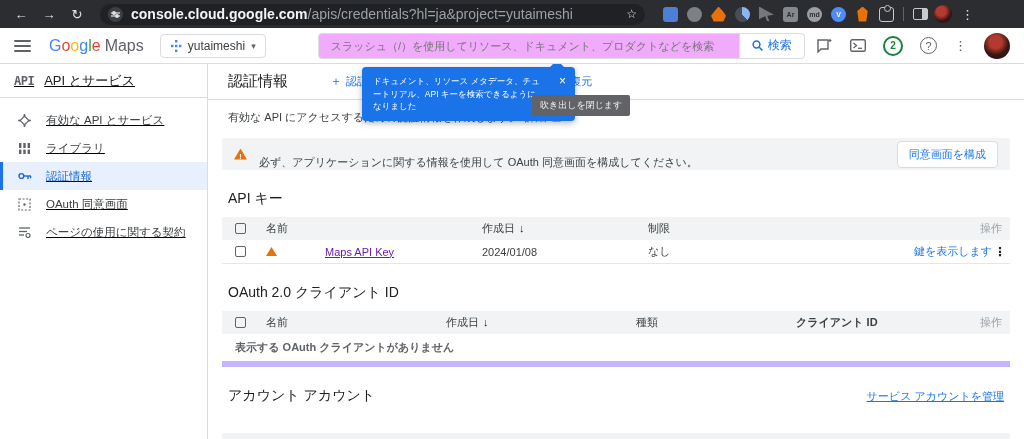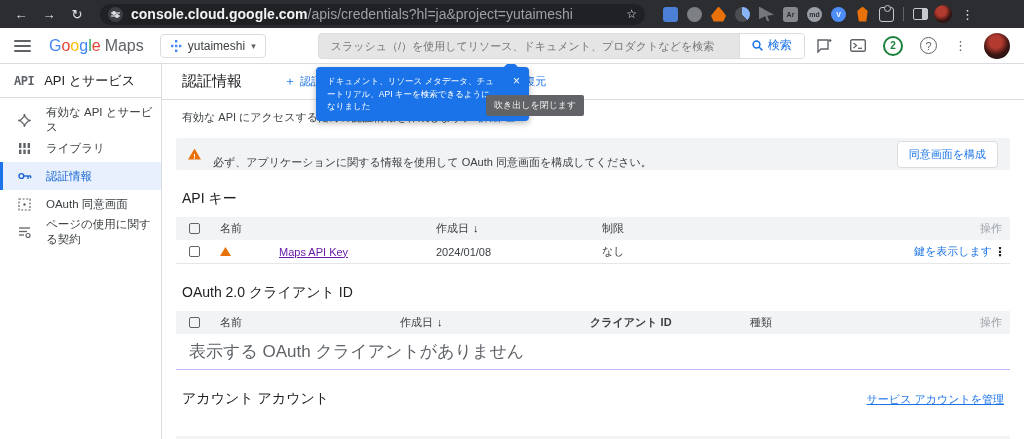--- a/index.html
+++ b/index.html
@@ -42,37 +42,37 @@
   .hamburger { width:17px; display:flex; flex-direction:column; gap:3px; cursor:pointer; }
   .hamburger span { height:2px; background:#5f6368; border-radius:1px; }
   .gc-logo { font-size:16px; letter-spacing:0; display:flex; align-items:center; gap:4px; margin:0 6px 0 8px;}
   .gl { font-weight:500; }
   .cloud-word { color:#5f6368; font-weight:400; }
   .proj-pill { height:24px; border:1px solid #dadce0; border-radius:4px; display:flex;
     align-items:center; gap:6px; padding:0 9px; cursor:pointer; }
   .proj-name { font-size:12px; color:#3c4043; font-weight:400; }
   .caret { color:#5f6368; font-size:9px; }
   .search-box { height:26px; width:487px; margin-left:42px; border:1px solid #dadce0;
-    background:#e5e5e5; border-radius:4px; display:flex; align-items:center; overflow:hidden; }
+    background:#f0abfc; border-radius:4px; display:flex; align-items:center; overflow:hidden; }
   .search-box input { flex:1; border:none; outline:none; background:transparent;
     font-size:11px; color:#5f6368; padding:0 12px; font-family:inherit; }
   .search-btn { height:100%; border-left:1px solid #dadce0; display:flex; align-items:center;
     gap:5px; padding:0 12px; color:#1a73e8; font-size:12px; cursor:pointer; background:#fff; }
   .hdr-icons { display:flex; align-items:center; gap:17px; margin-left:auto; }
   .hicon { color:#5f6368; cursor:pointer; display:flex; align-items:center; }
   .badge2 { width:20px; height:20px; border-radius:50%; border:2px solid #188038;
     color:#188038; font-size:10px; display:flex; align-items:center; justify-content:center; font-weight:bold;}
   .help-c { width:17px; height:17px; border-radius:50%; border:1.5px solid #5f6368;
     font-size:11px; display:flex; align-items:center; justify-content:center; }
   .c-avatar { width:26px; height:26px; border-radius:50%;
     background:radial-gradient(circle at 45% 35%, #b33a2f 0 28%, #3a1512 58%, #141414 100%); }
 
   
   .app { display:flex; height:375px; }
-  .sidebar { width:162px; border-right:1px solid #dadce0; flex:none; }
+  .sidebar { width:208px; border-right:1px solid #dadce0; flex:none;text-decoration:underline; }
   .sb-head { height:34px; display:flex; align-items:center; gap:10px; padding:0 14px;
     border-bottom:1px solid #dadce0; }
   .api-logo { font-family:"DejaVu Sans Mono","Liberation Mono",monospace; font-weight:bold;
     font-size:12px; color:#5f6368; letter-spacing:-0.5px; }
   .sb-title { font-size:13px; color:#202124; }
   .sb-list { padding-top:8px; }
   .sb-item { height:28px; display:flex; align-items:center; gap:14px; padding:0 0 0 17px;
     font-size:11.5px; color:#3c4043; cursor:pointer; position:relative; }
   .sb-item .sic { width:15px; display:flex; justify-content:center; flex:none; }
   .sb-item.active { background:#e8f0fe; color:#1967d2; }
@@ -106,21 +106,21 @@
   .cols-api { grid-template-columns:44px 216px 166px 1fr 180px; }
   .cols-oauth { grid-template-columns:44px 180px 190px 160px 1fr 60px; }
   .cols-sa { grid-template-columns:44px 305px 1fr 60px;margin-top:28px; }
   .cb { width:11px; height:11px; border:1.5px solid #5f6368; border-radius:2px; margin-left:13px; cursor:pointer;}
   .col-actions { text-align:right; color:#9aa0a6; padding-right:8px; }
   .sort { font-weight:bold; color:#202124; margin-left:4px; }
   .cell-name { display:flex; align-items:center; gap:8px; }
   .plink { color:#681da8; text-decoration:underline; cursor:pointer;padding-left:40px; }
   .row-actions { display:flex; align-items:center; justify-content:flex-end; gap:2px; padding-right:4px;}
   .dots { color:#202124; font-weight:bold; font-size:12px; cursor:pointer; letter-spacing:0; }
-  .empty-row { padding:6px 0 6px 13px; border-bottom:1px solid #c4b5fd; color:#5f6368; font-size:17px; }
+  .empty-row { padding:6px 0 6px 13px; border-bottom:6px solid #c4b5fd; color:#5f6368; font-size:11px;font-weight:bold; }
   .mini-warn { width:11px; height:9px; background:#e8710a; clip-path:polygon(50% 0,100% 100%,0 100%); flex:none;}
 
   
   .popup { position:absolute; left:154px; top:3px; width:213px; background:#1a73e8;
     border-radius:4px; color:#fff; font-size:8.5px; line-height:12.5px;
     padding:8px 32px 8px 11px; z-index:30; box-shadow:0 2px 6px rgba(0,0,0,.3); }
   .popup::before { content:""; position:absolute; top:-7px; left:188px; border:7px solid transparent;
     border-bottom-color:#1a73e8; border-top:none; }
   .popup-x { position:absolute; right:9px; top:9px; color:#fff; font-size:12px; cursor:pointer; line-height:10px;}
   .tip { position:absolute; left:324px; top:31px; background:#616366; color:#f1f3f4;
@@ -356,22 +356,22 @@
 
     <div class="section">
       <div class="sec-head">
         <span class="sec-title">OAuth 2.0 クライアント ID</span>
       </div>
       <div class="tbl">
         <div class="trow thead cols-oauth">
           <span class="cb"></span>
           <span>名前</span>
           <span><span>作成日</span><span class="sort">↓</span></span>
+          <span>種類</span>
           <span style="font-weight:bold;color:#3c4043">クライアント ID</span>
-          <span>種類</span>
           <span class="col-actions">操作</span>
         </div>
         <div class="empty-row">表示する OAuth クライアントがありません</div>
       </div>
     </div>
 
     <div class="section">
       <div class="sec-head">
         <span class="sec-title">アカウント アカウント</span>
         <span class="link" style="text-decoration:underline;font-size:11px">サービス アカウントを管理</span>

